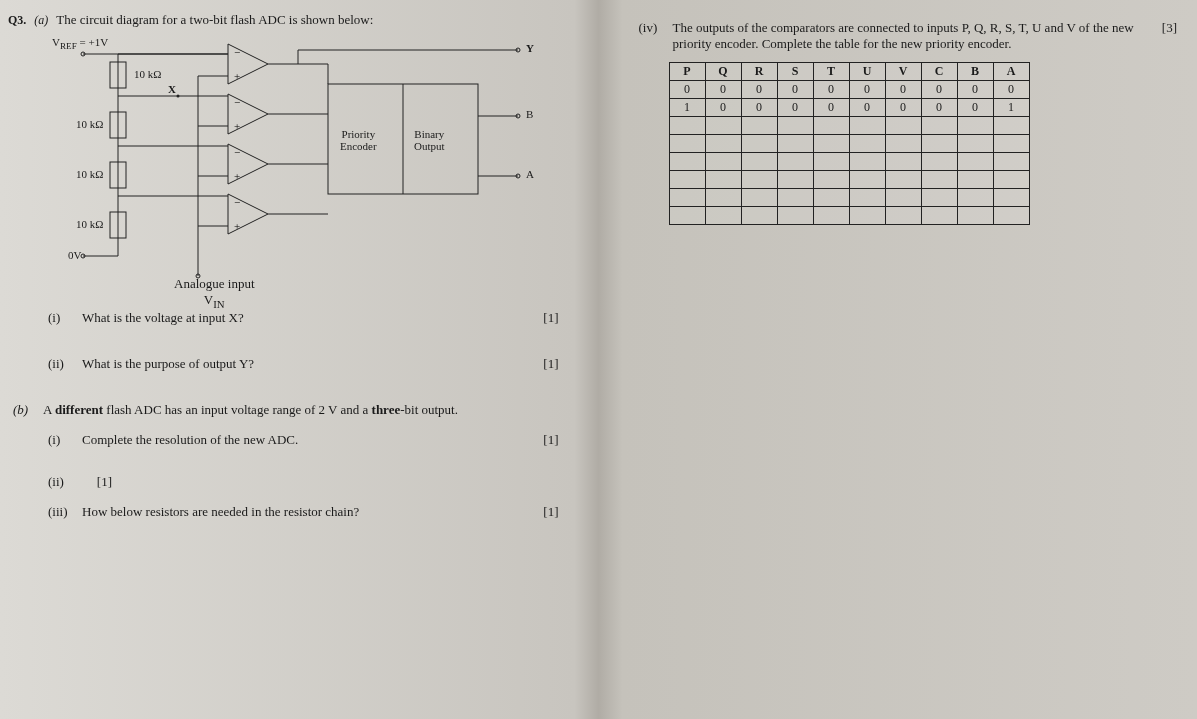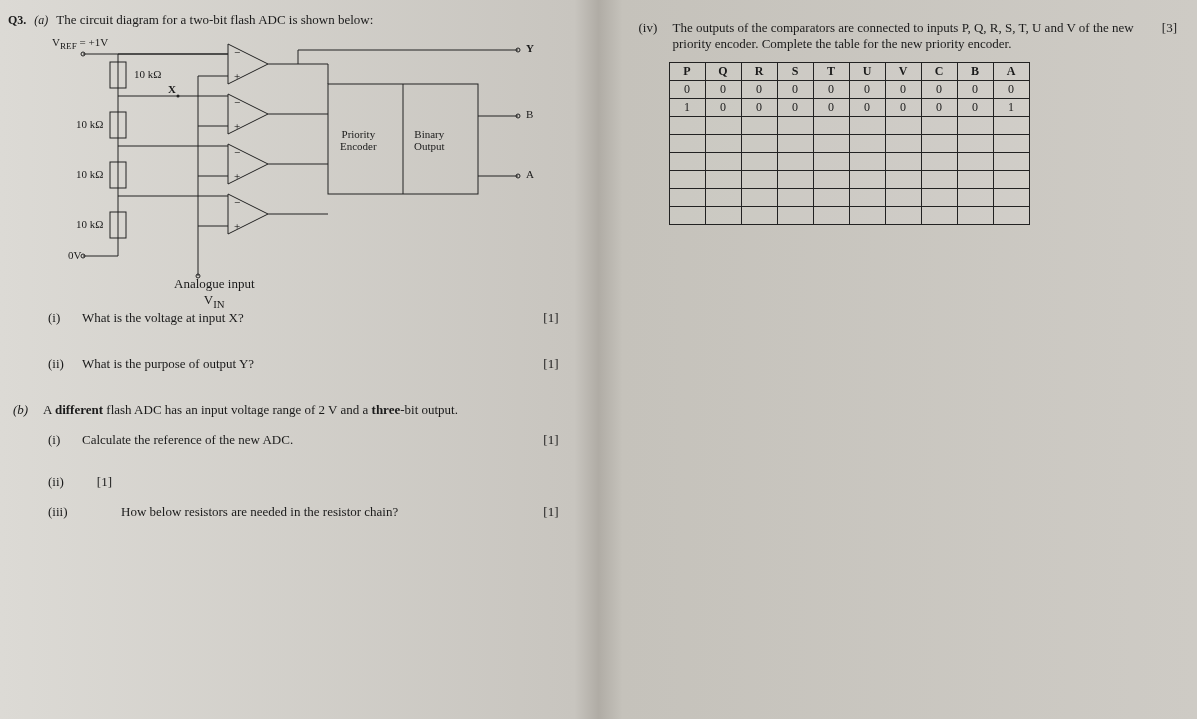--- a/index.html
+++ b/index.html
@@ -175,28 +175,28 @@
     <span class="marks">[1]</span>
   </div>
 
   <div class="part-b" style="margin-top:30px;">
     <span class="part-b-label">(b)</span>
     <span>A <b>different</b> flash ADC has an input voltage range of 2 V and a <b>three</b>-bit output.</span>
   </div>
 
   <div class="sub-q">
     <span class="roman">(i)</span>
-    <span class="text">Calculate the reference of the new ADC.</span>
+    <span class="text">Complete the resolution of the new ADC.</span>
     <span class="marks">[1]</span>
   </div>
   <div class="sub-q" style="margin-top:26px;">
     <span class="roman">(ii)</span>
     <span class="marks">[1]</span>
   </div>
-  <div class="sub-q" style="gap:39px;">
+  <div class="sub-q" style="">
     <span class="roman">(iii)</span>
     <span class="text">How below resistors are needed in the resistor chain?</span>
     <span class="marks">[1]</span>
   </div>
 </div>
 
 <div class="page-right">
   <div class="iv-block">
     <div class="iv-head">
       <span class="iv-roman">(iv)</span>

